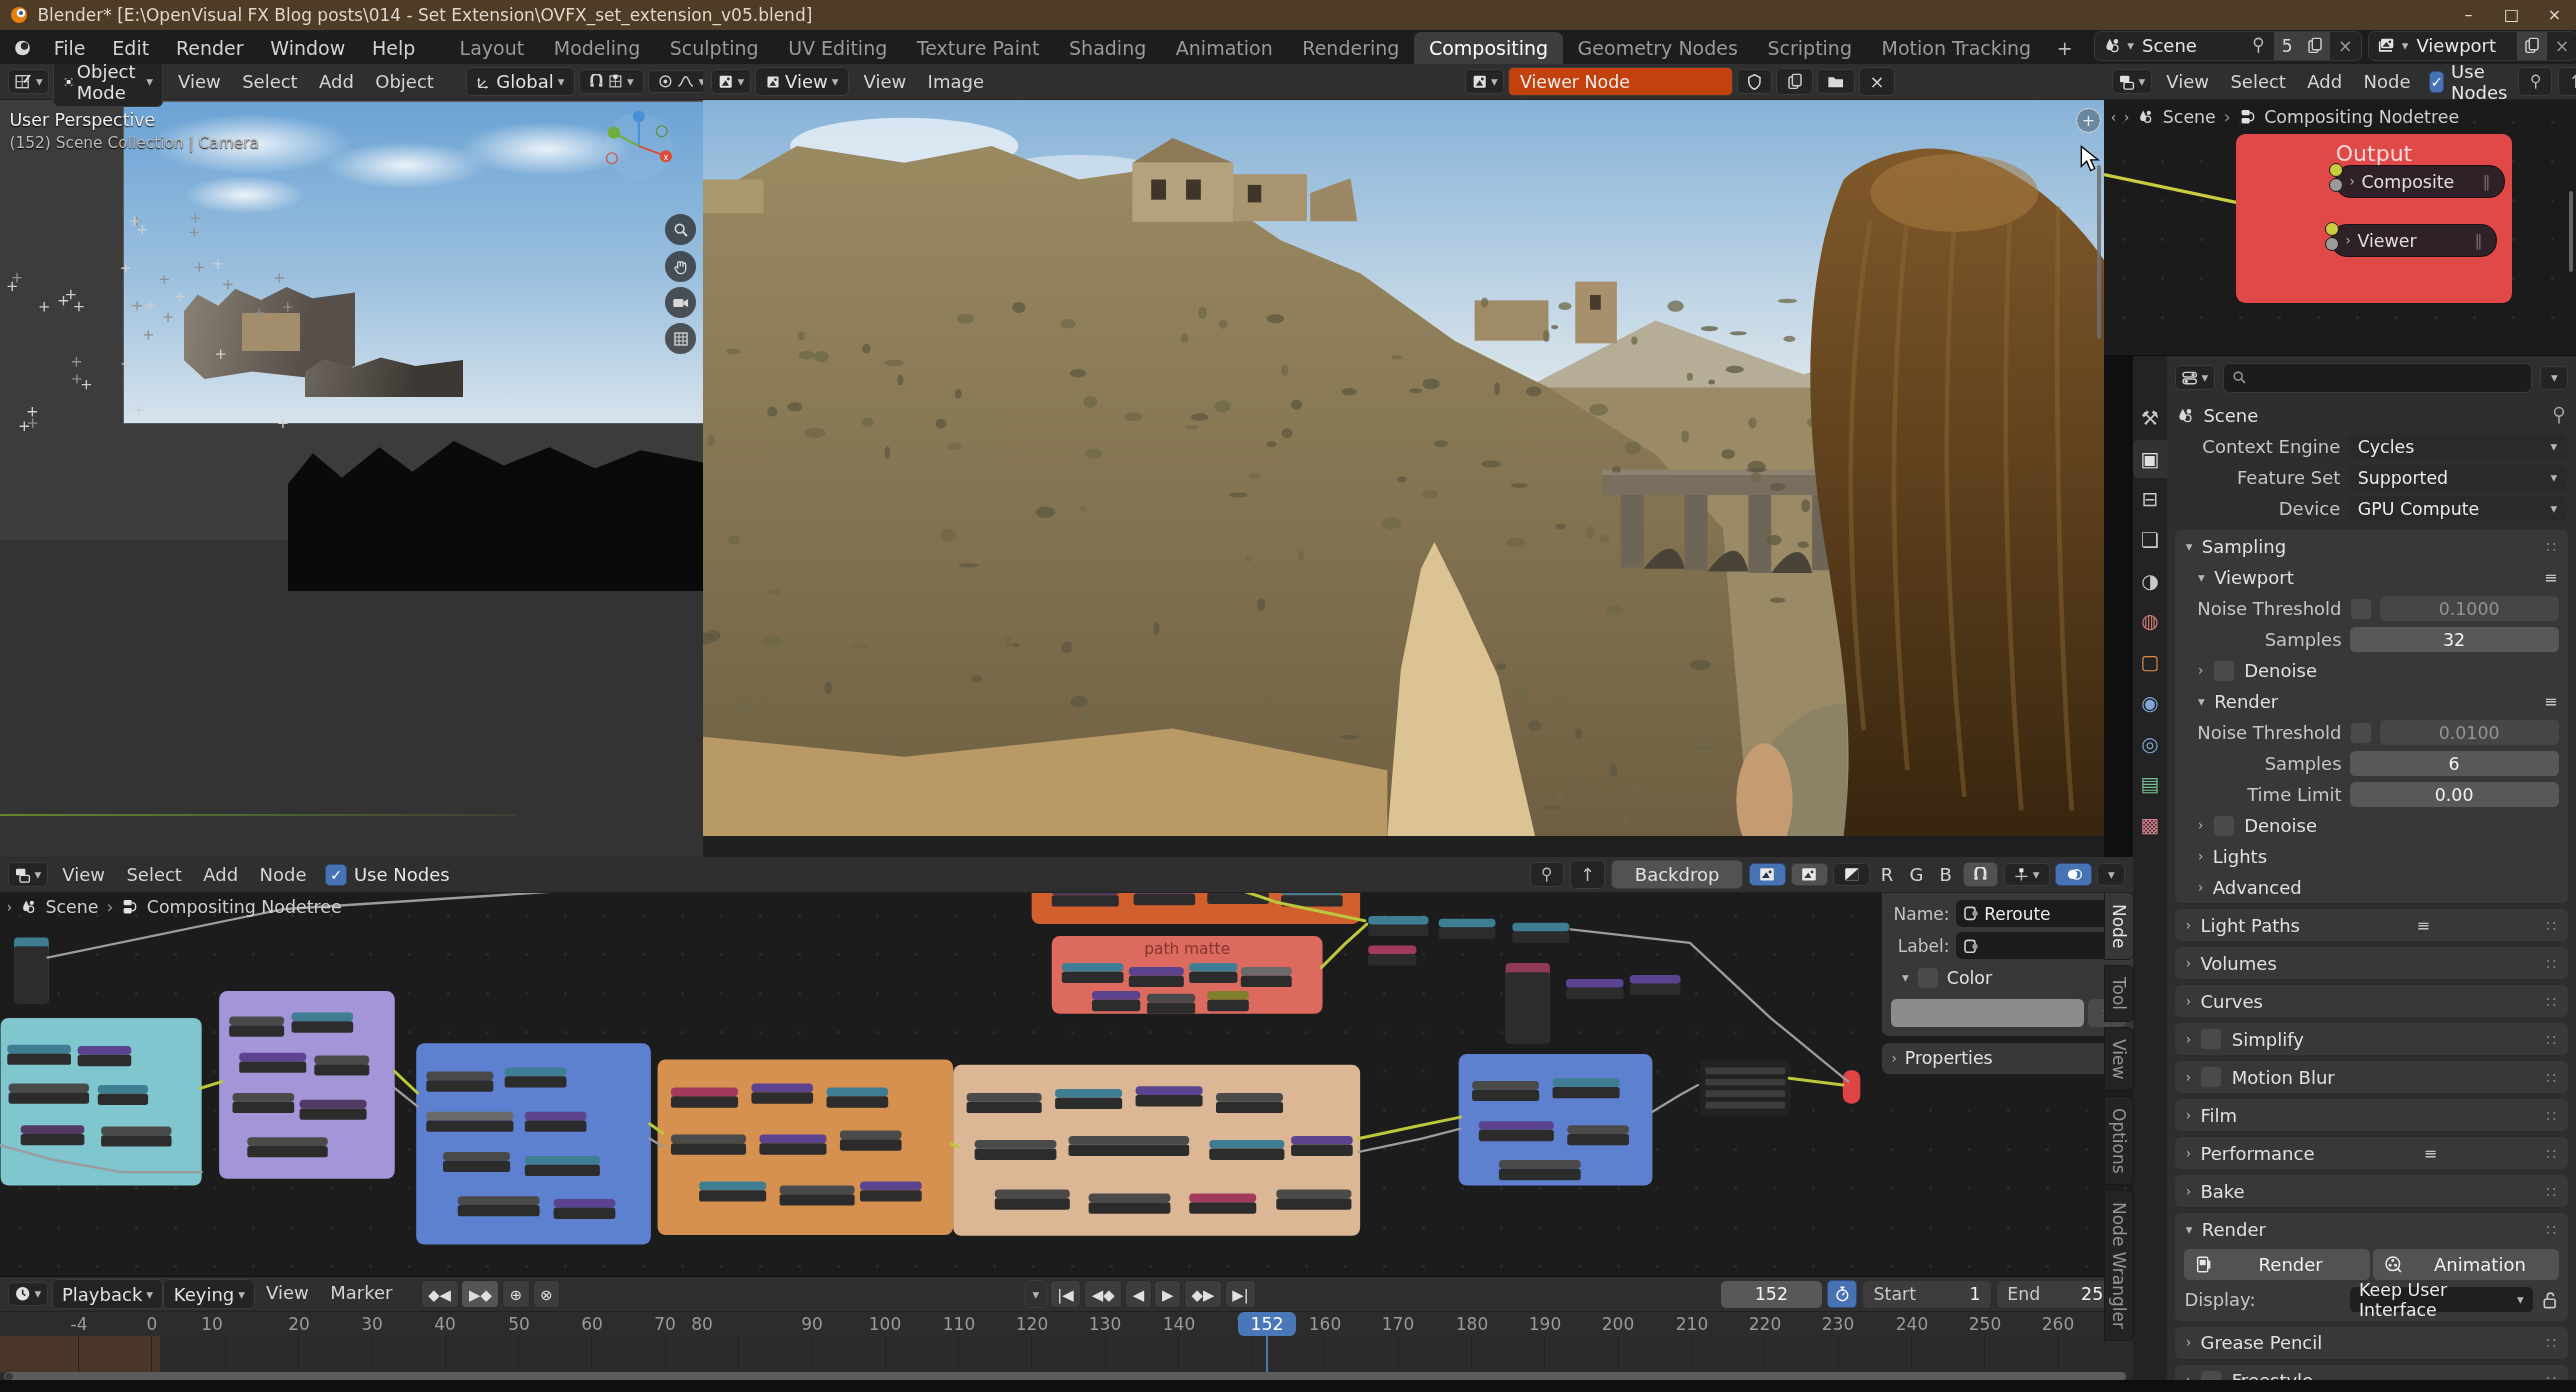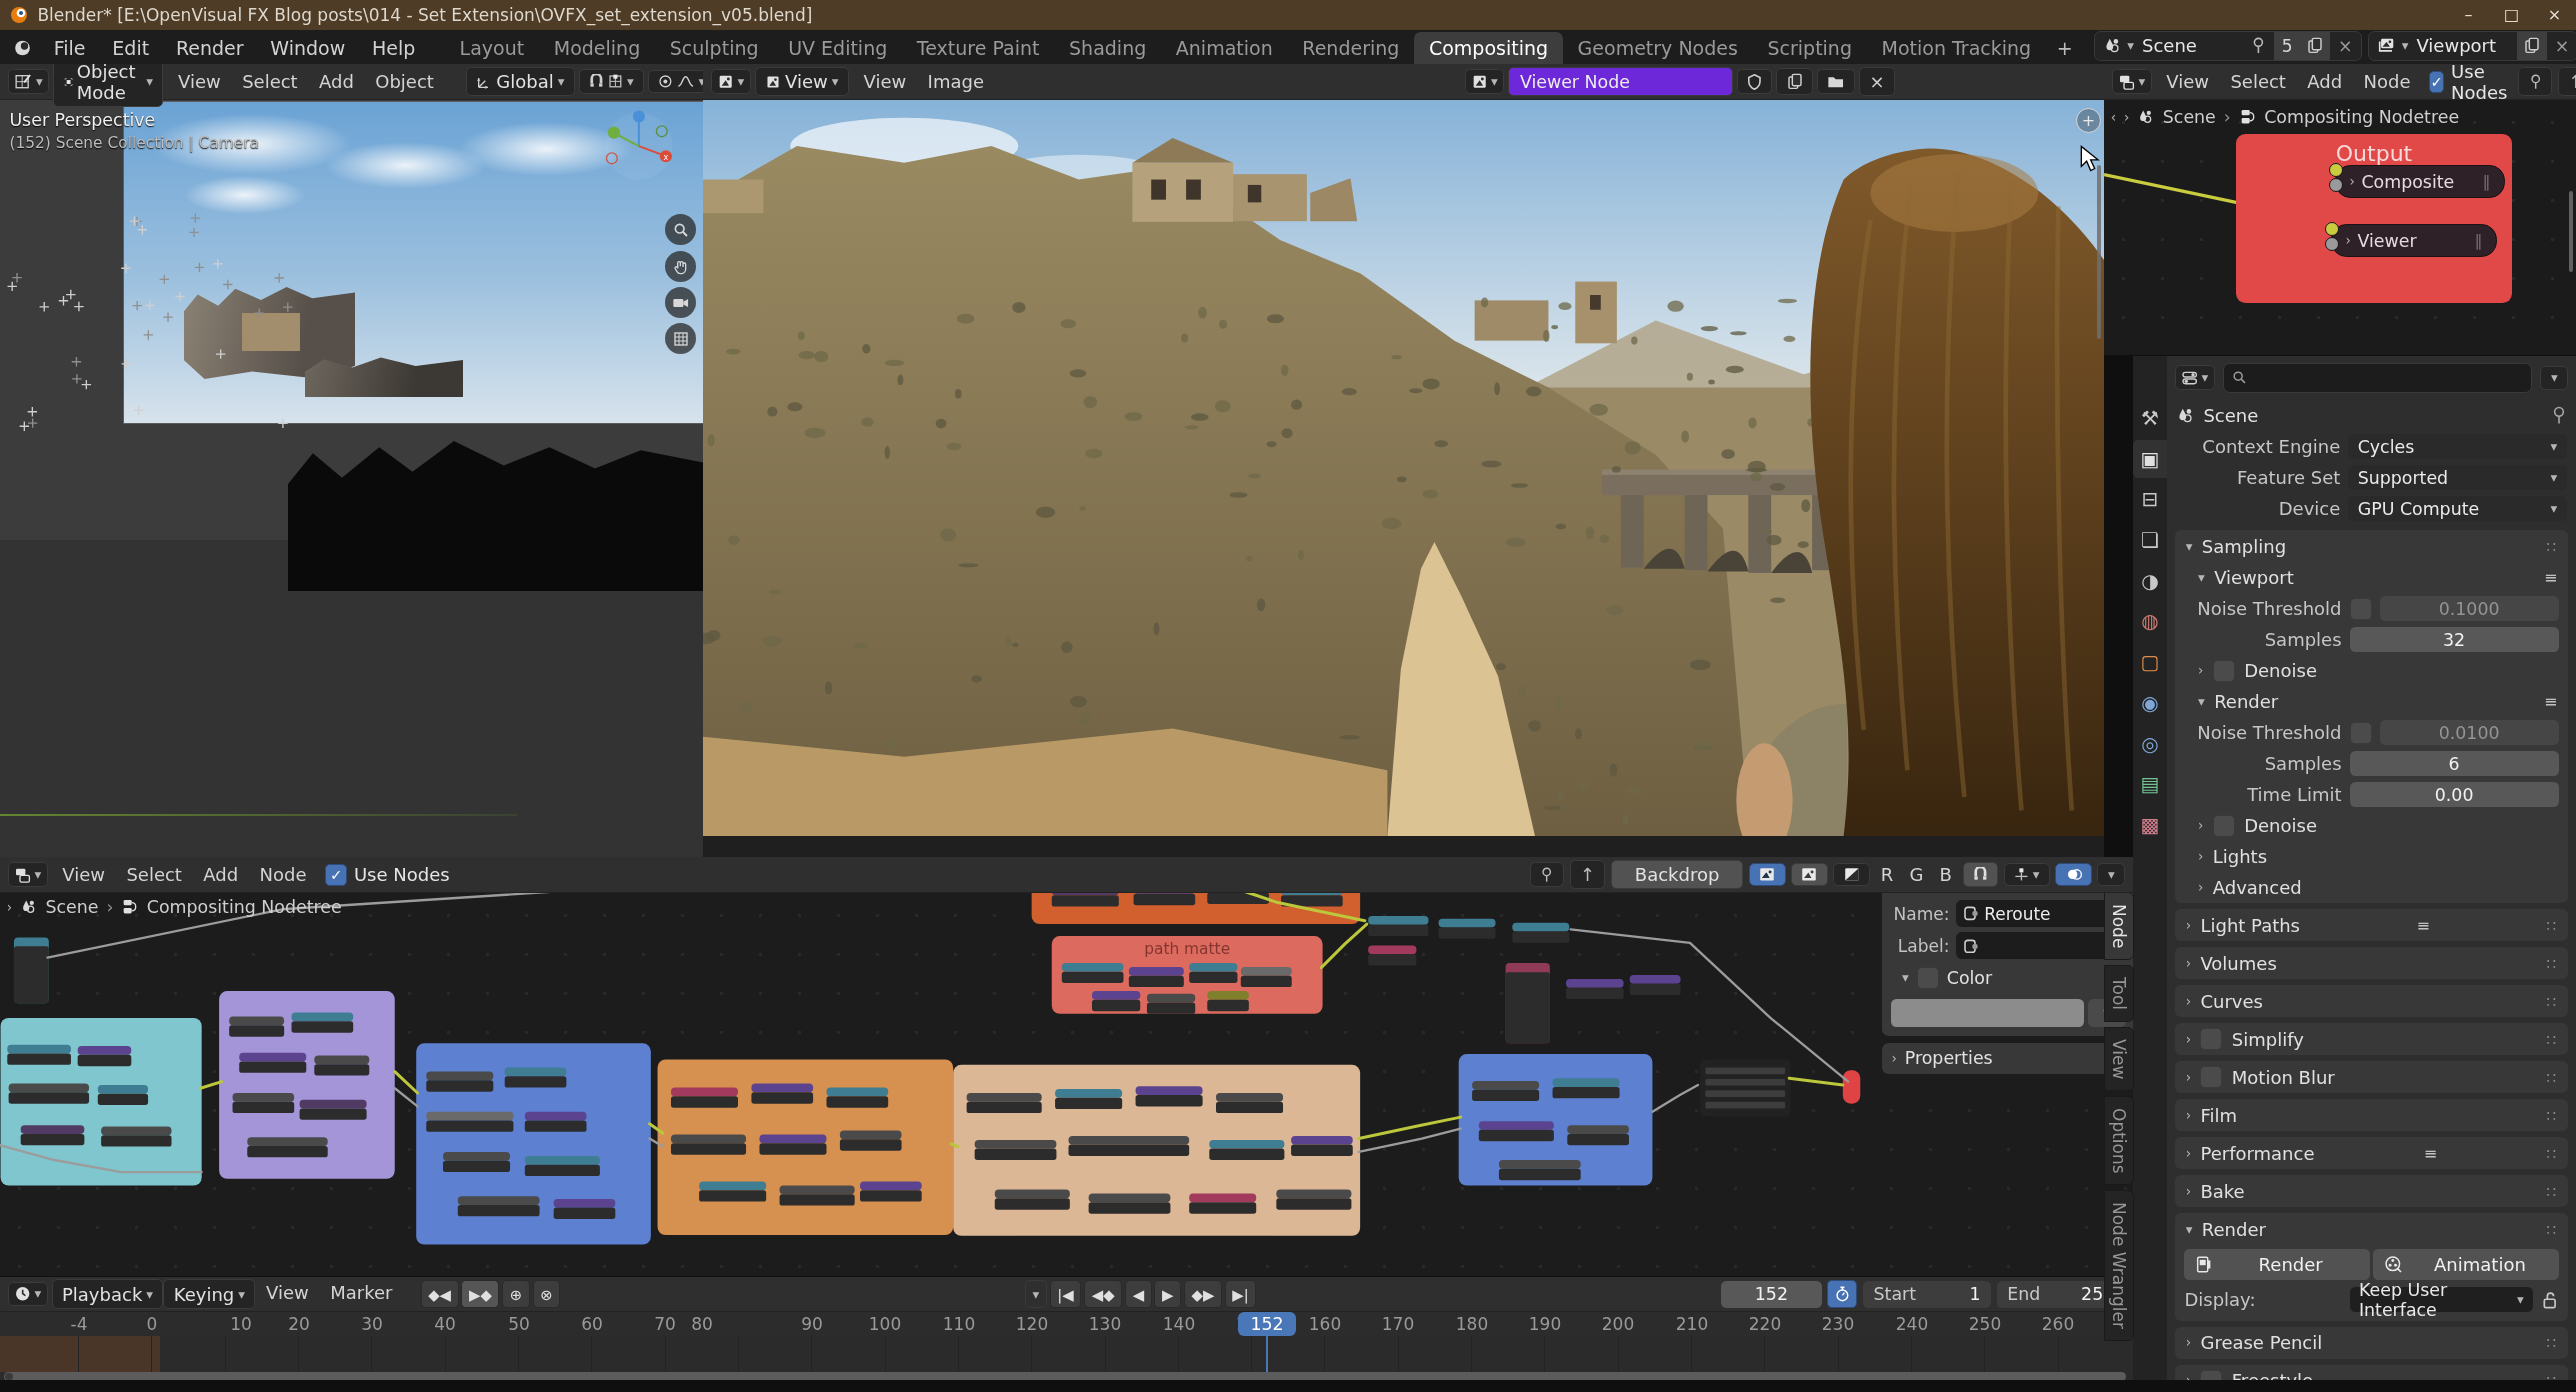--- a/index.html
+++ b/index.html
@@ -393,21 +393,21 @@
       </span>
     <span style="display:flex;align-items:center;gap:4px;margin-left:auto;margin-right:201px">
       <span class="etype">
         <svg width="17.4" height="17.4" viewBox="0 0 26 26">
             <rect x="4" y="4" width="18" height="18" rx="2" fill="#e0e0e0"></rect>
             <polygon points="7,19 13,11 18,19" fill="#2a2a2a"></polygon>
             <circle cx="17" cy="9" r="2.2" fill="#2a2a2a"></circle>
           </svg>
         <span class="chev">▾</span>
       </span>
-      <span style="background:#6d28d9;border:0.7px solid #3a3a3a;border-radius:5.4px;height:27px;display:flex;align-items:center;padding:0 10.7px;min-width:201px;font-size:17.4px;color:#ececec">Viewer Node</span>
+      <span style="background:#c2410c;border:0.7px solid #3a3a3a;border-radius:5.4px;height:27px;display:flex;align-items:center;padding:0 10.7px;min-width:201px;font-size:17.4px;color:#ececec">Viewer Node</span>
       <span class="hbtn">
           <svg width="14.8" height="16" viewBox="0 0 18 20">
             <path d="M9 1 L16 4.5 V9 C16 14 13 17.2 9 19 C5 17.2 2 14 2 9 V4.5 Z" fill="none" stroke="#cfcfcf" stroke-width="2"></path>
           </svg>
         </span>
       <span class="hbtn">
           <svg width="16" height="17.4" viewBox="0 0 24 26">
             <rect x="3" y="6" width="13" height="17" rx="2" fill="none" stroke="#cfcfcf" stroke-width="2.2"></rect>
             <rect x="8" y="2" width="13" height="17" rx="2" fill="#2f2f2f" stroke="#cfcfcf" stroke-width="2.2"></rect>
           </svg>
@@ -1319,21 +1319,21 @@
         </span>
       <span class="tse" style="width:107px">
           <span>End</span>
           <b>250</b>
         </span>
     </span>
   </div>
   <div id="ruler">
       <div class="tick" style="left: 79px;">-4</div>
       <div class="tick" style="left: 152px;">0</div>
-      <div class="tick" style="left: 241px;">10</div>
+      <div class="tick" style="left: 212px;">10</div>
       <div class="tick" style="left: 299px;">20</div>
       <div class="tick" style="left: 372px;">30</div>
       <div class="tick" style="left: 445px;">40</div>
       <div class="tick" style="left: 519px;">50</div>
       <div class="tick" style="left: 592px;">60</div>
       <div class="tick" style="left: 665px;">70</div>
       <div class="tick" style="left: 702px;">80</div>
       <div class="tick" style="left: 812px;">90</div>
       <div class="tick" style="left: 885px;">100</div>
       <div class="tick" style="left: 959px;">110</div>

